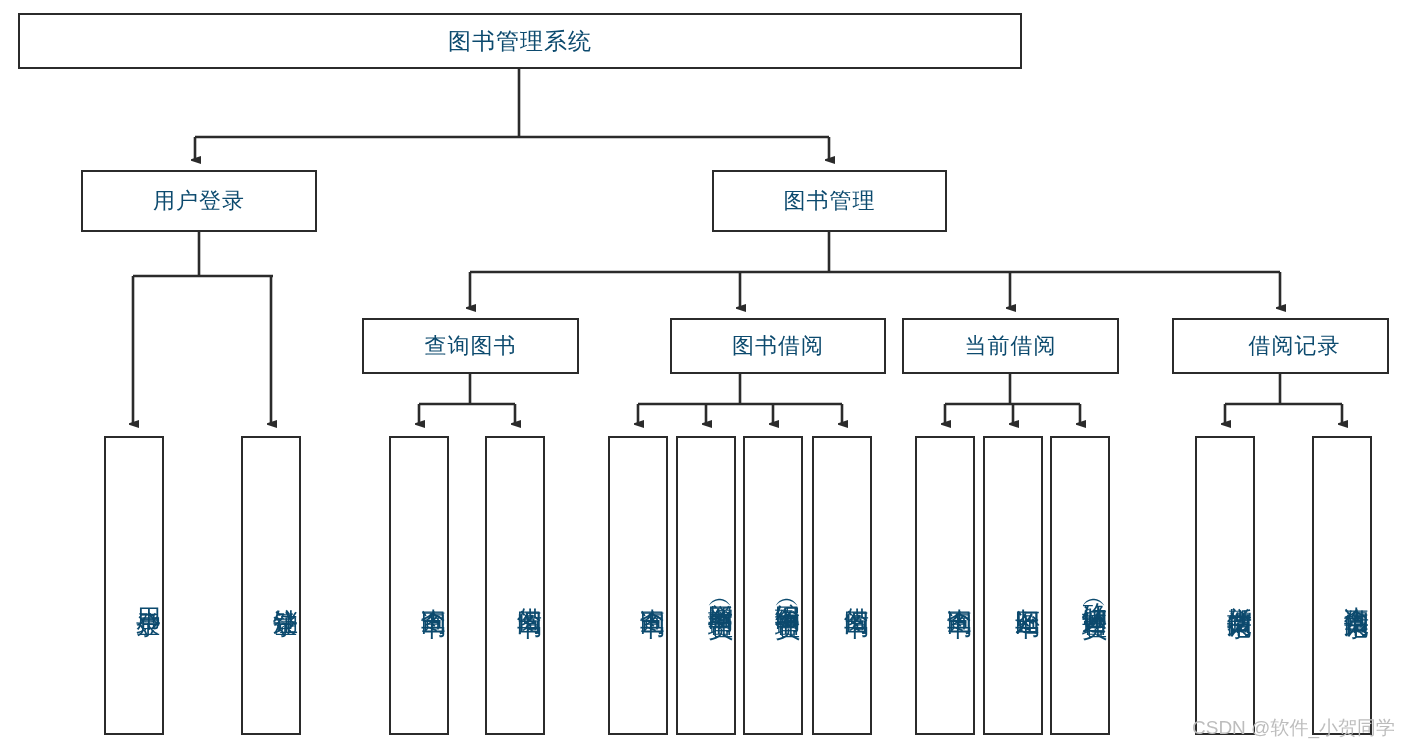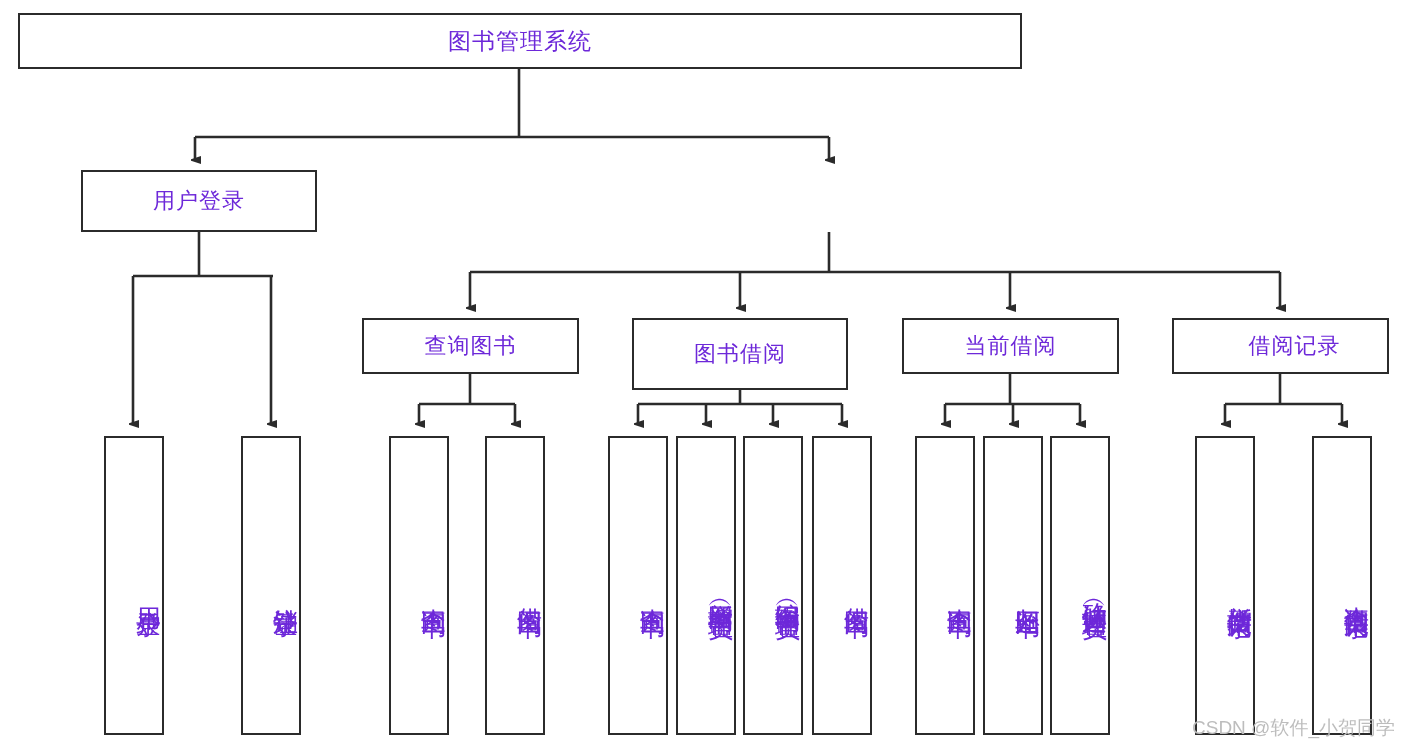--- a/index.html
+++ b/index.html
@@ -27,21 +27,21 @@
     pointer-events: none;
   }
   .node {
     position: absolute;
     box-sizing: border-box;
     border: 2.5px solid #2b2b2b;
     background: #ffffff;
     display: flex;
     align-items: center;
     justify-content: center;
-    color: #6d28d9;
+    color: #0c4a6e;
   }
   .node.horiz {
     font-size: 22px;
     letter-spacing: 1px;
   }
   .node.vert {
     writing-mode: vertical-rl;
     text-orientation: upright;
     font-size: 25px;
     line-height: 1.05;
@@ -122,25 +122,28 @@
     </g>
   </svg>
 
   <div class="node horiz root" id="node-root" style="left: 18px; top: 13px; width: 1004px; height: 56px;">
     <span>图书管理系统</span>
   </div>
 
   <div class="node horiz" id="node-l2-0" style="left: 81px; top: 170px; width: 236px; height: 62px;">
     <span>用户登录</span>
   </div>
+  <div class="node horiz" id="node-l2-1" style="left: 712px; top: 170px; width: 235px; height: 62px;">
+    <span>图书管理</span>
+  </div>
 
   <div class="node horiz" id="node-l3-0" style="left: 362px; top: 318px; width: 217px; height: 56px;">
     <span>查询图书</span>
   </div>
-  <div class="node horiz" id="node-l3-1" style="left: 632px; top: 318px; width: 216px; height: 72px;">
+  <div class="node horiz" id="node-l3-1" style="left: 670px; top: 318px; width: 216px; height: 56px;">
     <span>图书借阅</span>
   </div>
   <div class="node horiz" id="node-l3-2" style="left: 902px; top: 318px; width: 217px; height: 56px; font-family: Liberation Mono, monospace;">
     <span>当前借阅</span>
   </div>
   <div class="node horiz" id="node-l3-3" style="left: 1172px; top: 318px; width: 217px; height: 56px; padding-left: 28px;">
     <span>借阅记录</span>
   </div>
 
   <div class="node vert" id="node-leaf-0" style="left: 104px; top: 436px; width: 60px; height: 299px;">

